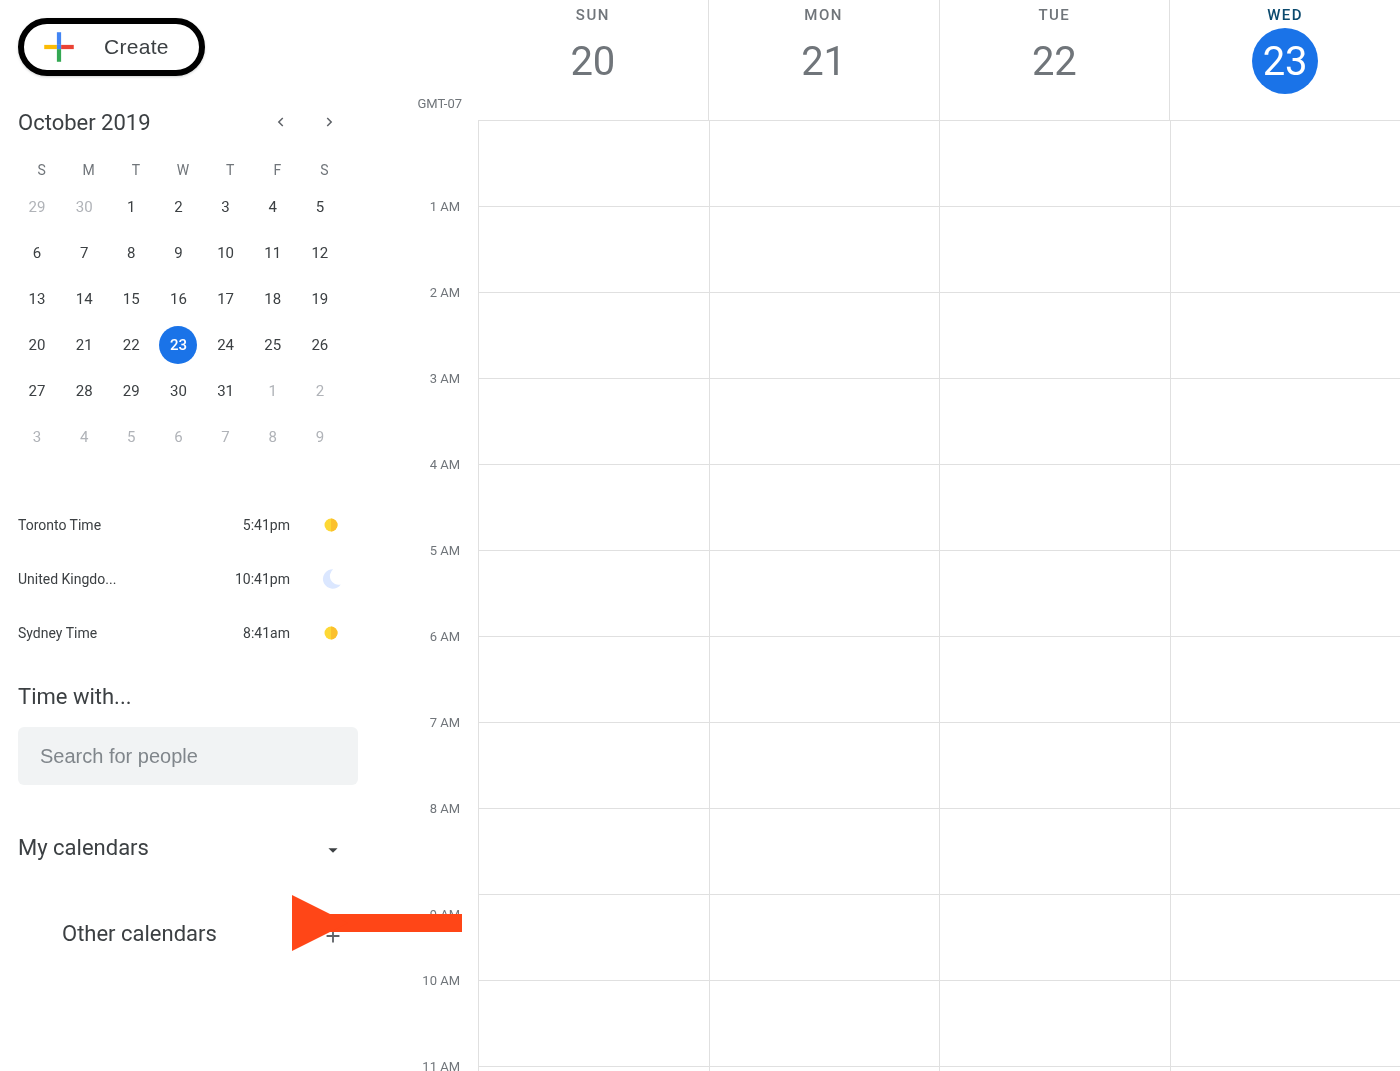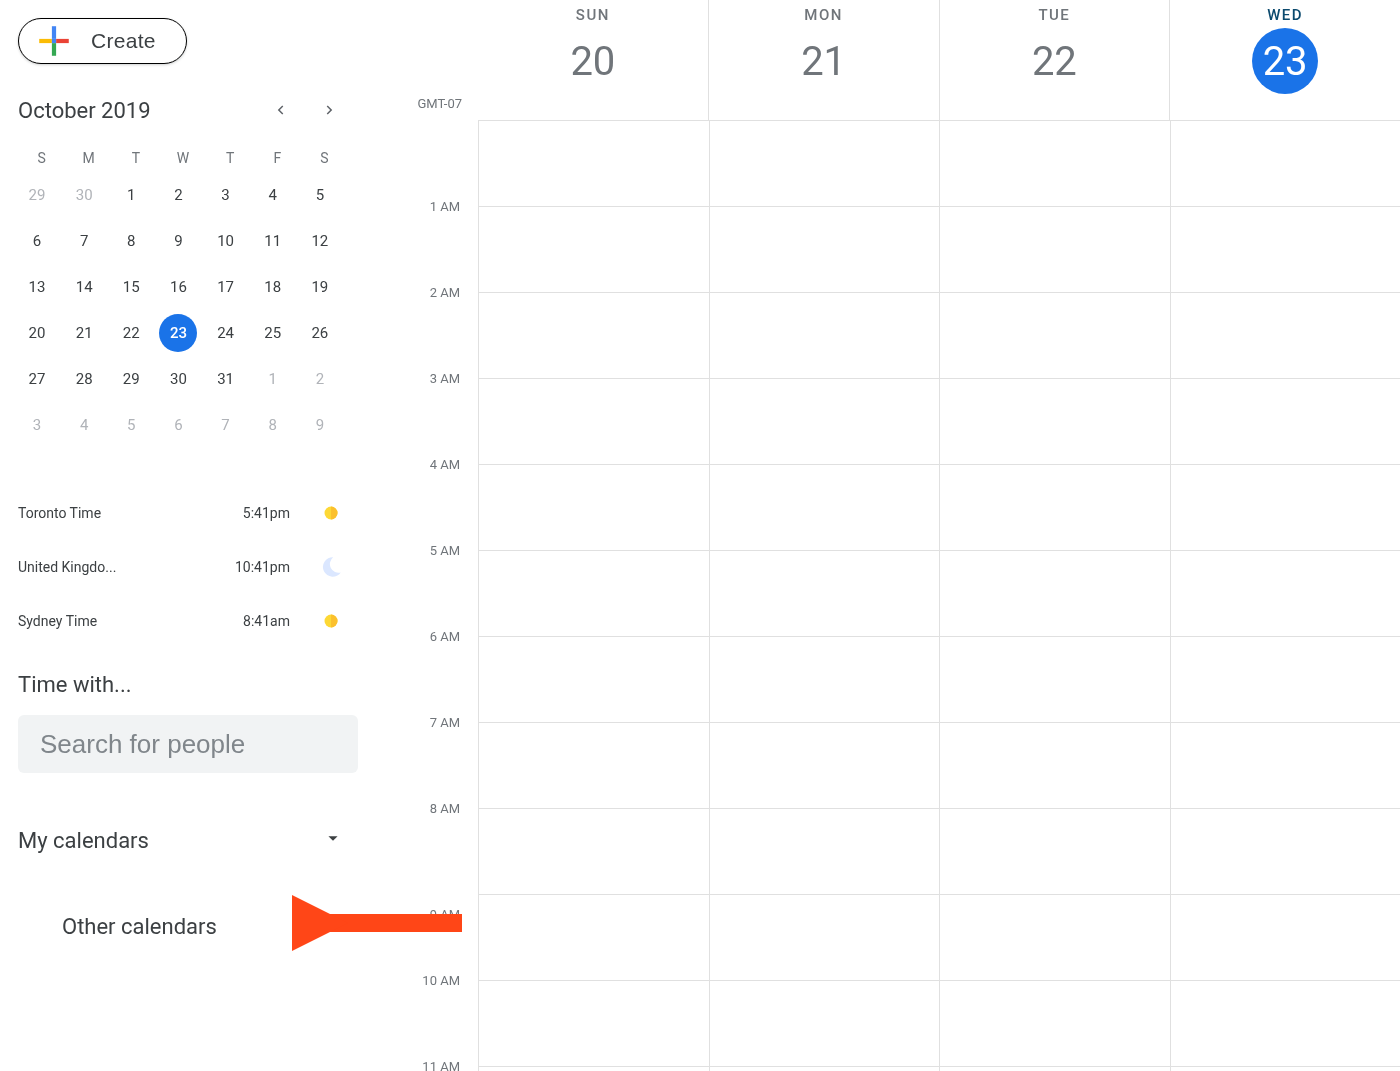--- a/index.html
+++ b/index.html
@@ -19,28 +19,28 @@
     left: 0;
     top: 0;
     width: 360px;
     padding: 18px 12px 0 18px;
   }
 
   
   .create-btn {
     display: inline-flex;
     align-items: center;
-    height: 46px;
+    height: 58px;
     padding: 0 30px 0 16px;
     border-radius: 40px;
-    border: 1px solid #000000;
+    border: 6px solid #000000;
     background: #fff;
     box-shadow: 0 1px 3px rgba(60,64,67,0.15), 0 1px 2px rgba(60,64,67,0.1);
     cursor: pointer;
-    gap: 18px;
+    gap: 26px;
   }
   .create-btn svg { width: 38px; height: 38px; }
   .create-btn span.lbl { font-size: 21px; color: #3c4043; font-weight: 500; letter-spacing: 0.3px; }
 
   
   .month-header {
     display: flex;
     align-items: center;
     justify-content: space-between;
     margin-top: 32px;
@@ -77,28 +77,28 @@
   }
   .clock-row .name { white-space: nowrap; overflow:hidden; text-overflow: ellipsis; max-width: 200px; }
   .clock-row .right { display:flex; align-items:center; gap: 28px; }
   .clock-row .icon { width:26px; height:26px; display:inline-block; }
 
   
   .meet-section { margin-top: 24px; }
   .meet-section .heading { font-size: 22px; color:#3c4043; margin-bottom: 18px; }
   .search-people {
     width: 340px; height: 58px; background:#f1f3f4; border:none; border-radius:6px;
-    padding: 0 22px; font-size: 26px; color:#5f6368; outline:none;
+    padding: 0 22px; font-size: 20px; color:#5f6368; outline:none;
   }
   .search-people::placeholder { color:#80868b; }
 
   
   .cal-list { margin-top: 44px; }
   .cal-list .row {
-    display:flex; align-items:flex-end; justify-content:space-between;
+    display:flex; align-items:flex-start; justify-content:space-between;
     padding: 6px 0 10px 0;
     font-size: 22px; color:#3c4043; cursor:pointer;
   }
   .cal-list .row + .row { margin-top: 40px; margin-left: 44px; }
   .cal-list .chev, .cal-list .plus {
     width: 30px; height:30px; display:flex; align-items:center; justify-content:center; color:#3c4043;
   }
   .cal-list svg { width: 22px; height:22px; }
 
   

